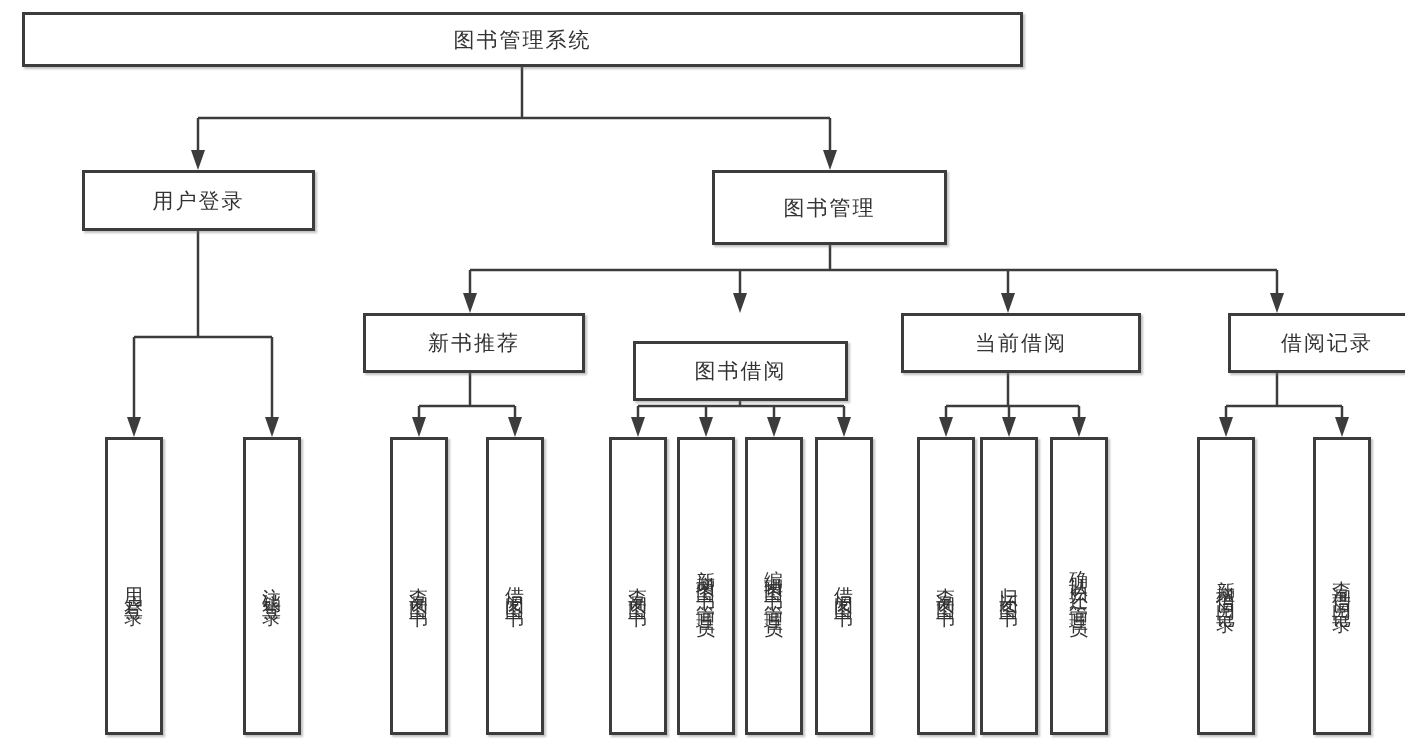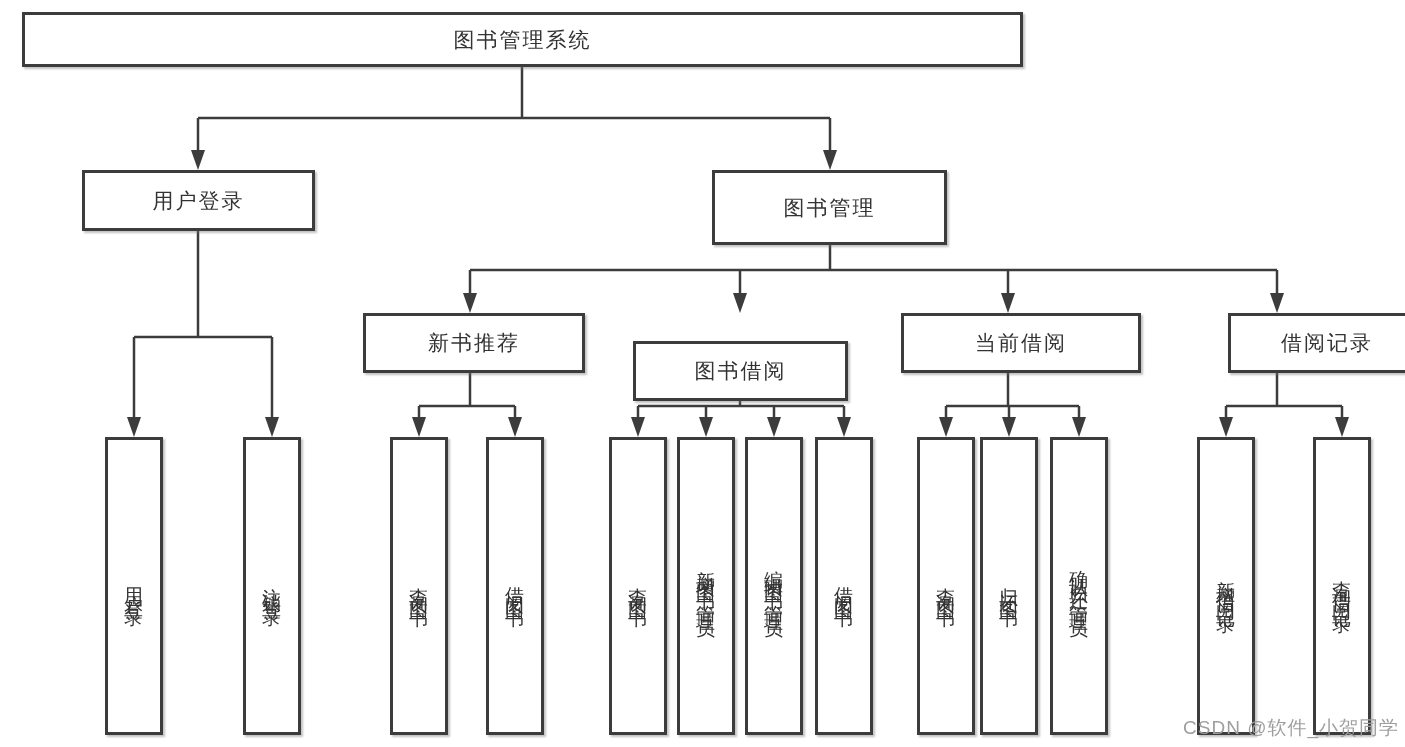--- a/index.html
+++ b/index.html
@@ -213,14 +213,13 @@
     <span class="vtext">确认归还（管理员）</span>
   </div>
 
   <div class="node node-v leaf n-br1">
     <span class="vtext">新增借阅记录</span>
   </div>
   <div class="node node-v leaf n-br2">
     <span class="vtext">查询借阅记录</span>
   </div>
 
-  <div id="watermark">CSDN @软件_小贺同学</div>
 </div>
 
 </body></html>

